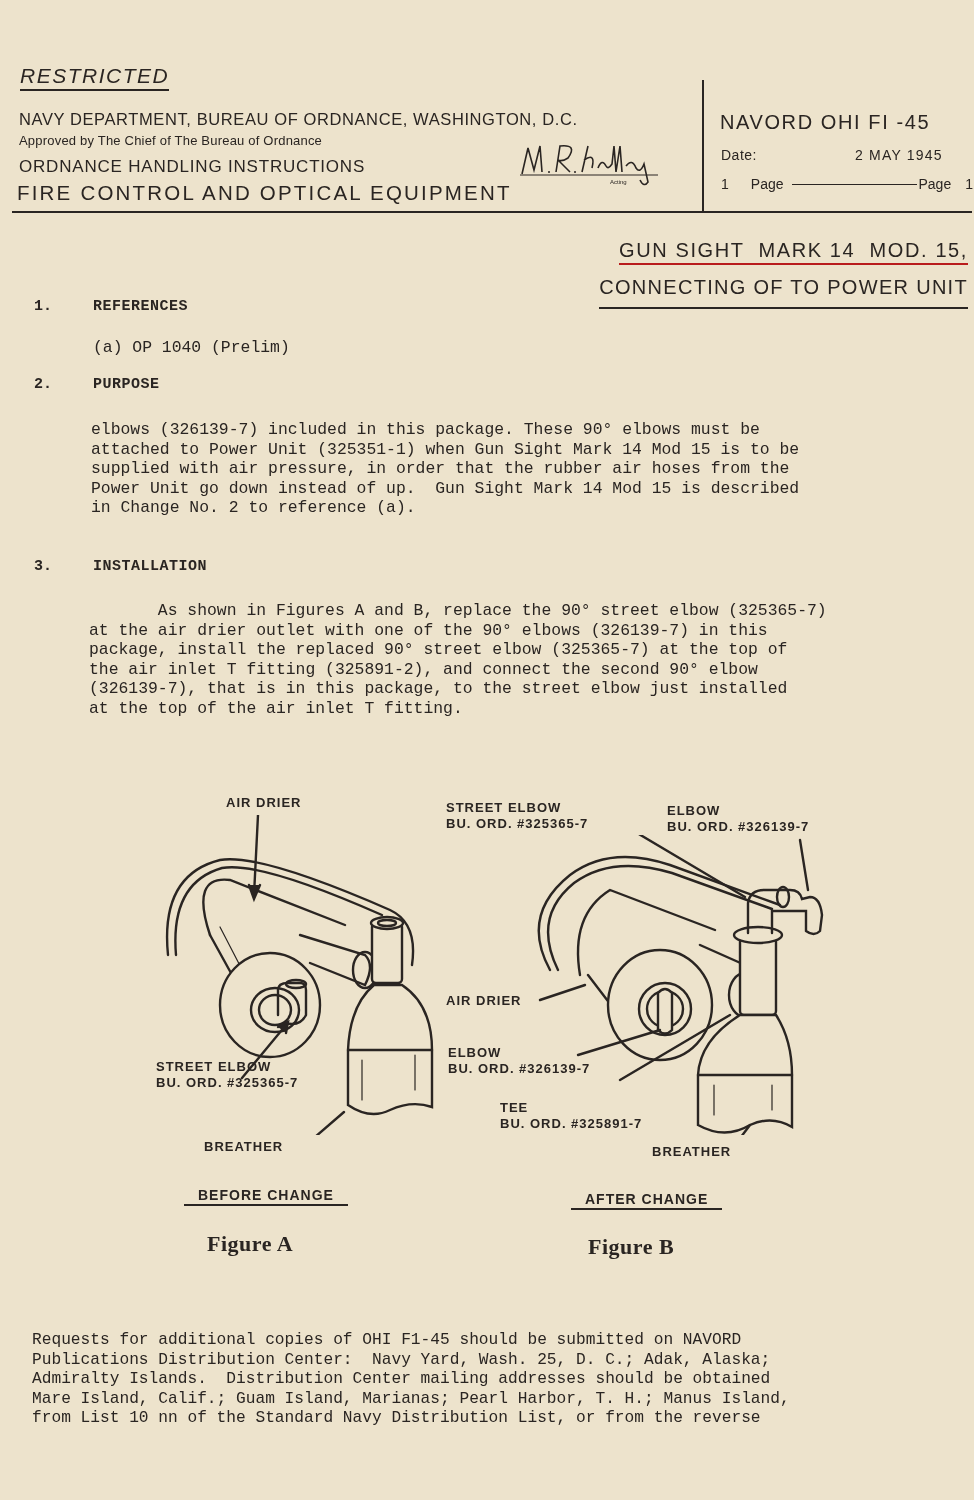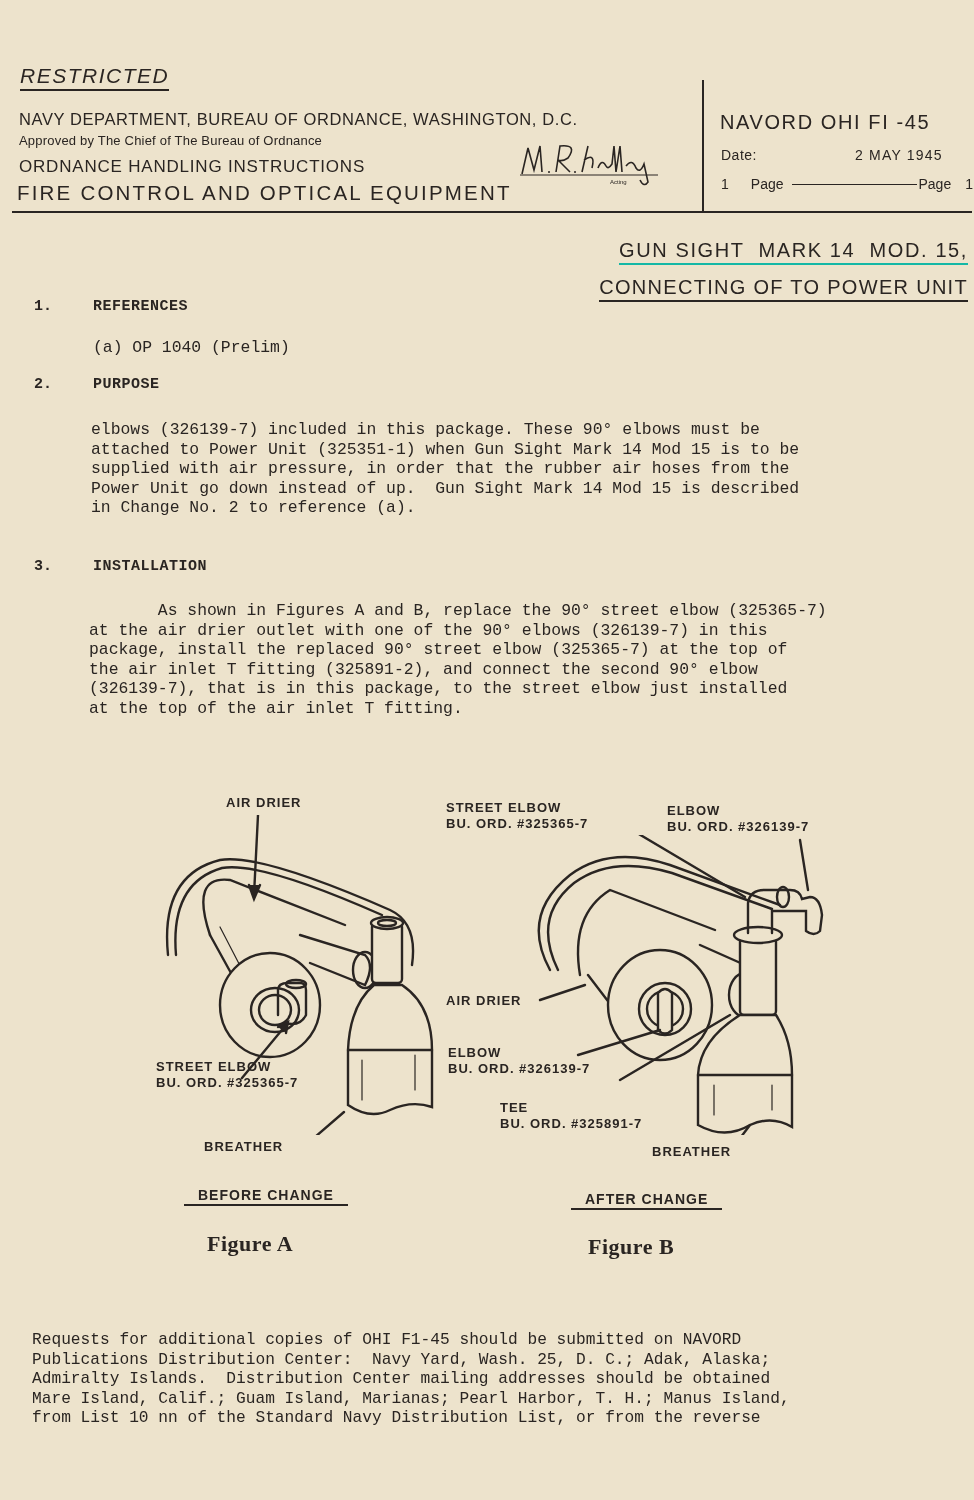--- a/index.html
+++ b/index.html
@@ -20,22 +20,22 @@
   .hdr-rule { left: 12px; top: 211px; width: 960px; height: 2px; background: #2a2522; }
   .vrule { left: 702px; top: 80px; width: 2px; height: 133px; background: #2a2522; }
   .sig { left: 518px; top: 138px; width: 150px; height: 50px; }
 
   .navord { left: 720px; top: 111px; font-size: 20px; letter-spacing: 1.6px; }
   .date-label { left: 721px; top: 147px; font-size: 14px; letter-spacing: 0.5px; }
   .date-val { left: 855px; top: 147px; font-size: 14px; letter-spacing: 1.2px; }
   .page-row { left: 721px; top: 176px; width: 252px; font-size: 14px; display: flex; align-items: center; }
   .page-row .dash { flex: 1; border-top: 1.5px solid #2a2522; margin: 0 2px 0 8px; height: 0; }
 
-  .subject1 { right: 6px; top: 239px; font-size: 20px; letter-spacing: 1.6px; border-bottom: 2px solid #14b8a6; padding-bottom: 1px; }
-  .subject2 { right: 6px; top: 276px; font-size: 20px; letter-spacing: 1.3px; border-bottom: 2px solid #2a2522; padding-bottom: 1px; }
+  .subject1 { right: 6px; top: 239px; font-size: 20px; letter-spacing: 1.6px; border-bottom: 2px solid #b91c1c; padding-bottom: 1px; }
+  .subject2 { right: 6px; top: 276px; font-size: 20px; letter-spacing: 1.3px; border-bottom: 2px solid #2a2522; padding-bottom: 8px; }
 
   
   .tw { font-family: "Liberation Mono", "DejaVu Sans Mono", monospace; font-size: 16.4px; line-height: 19.5px; letter-spacing: 0px; white-space: pre; }
   .sec-num { font-family: "Liberation Mono", monospace; font-size: 15px; font-weight: bold; }
   .sec-title { font-family: "Liberation Mono", monospace; font-size: 15px; font-weight: bold; letter-spacing: 0.5px; }
 
   
   .fig-label { font-family: "Liberation Sans", sans-serif; font-weight: bold; font-size: 13px; letter-spacing: 1px; line-height: 16px; white-space: nowrap; }
   .caption-change { font-family: "Liberation Sans", sans-serif; font-weight: bold; font-size: 14px; letter-spacing: 1px; border-bottom: 2px solid #2a2522; padding: 0 14px 1px 14px; }
   .figure-title { font-family: "Liberation Serif", serif; font-weight: bold; font-size: 22px; letter-spacing: 0.5px; }

